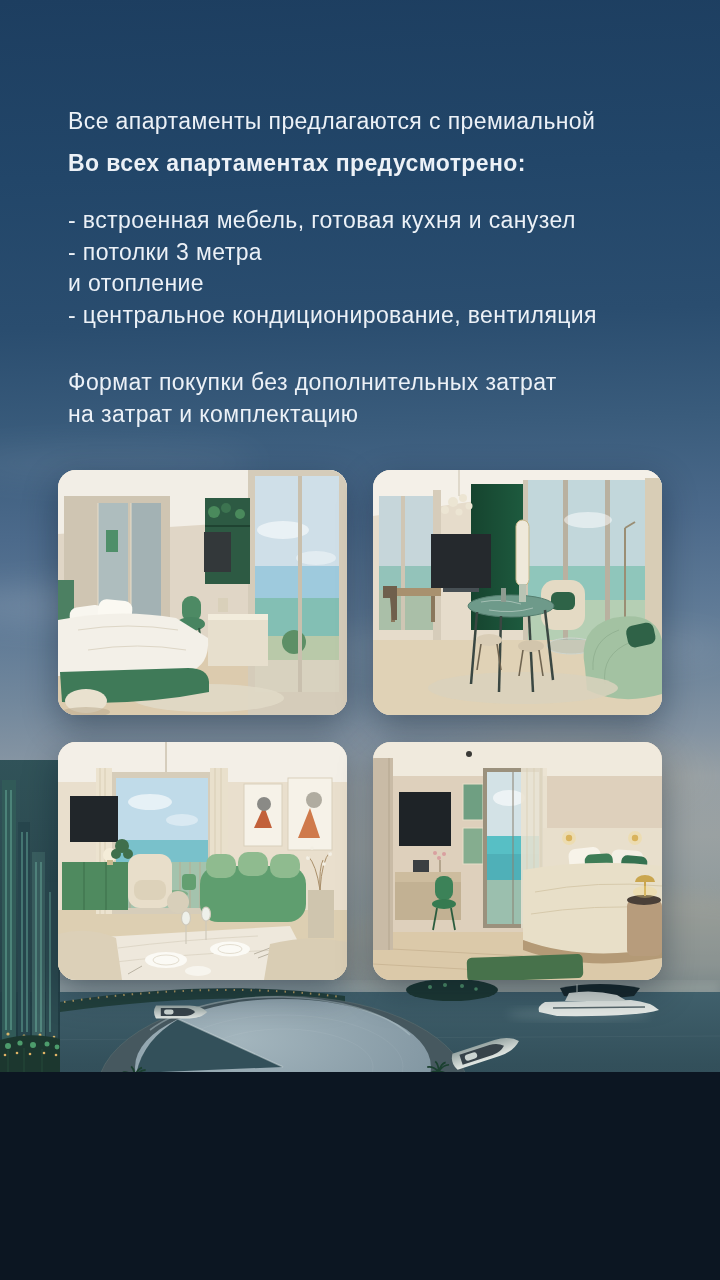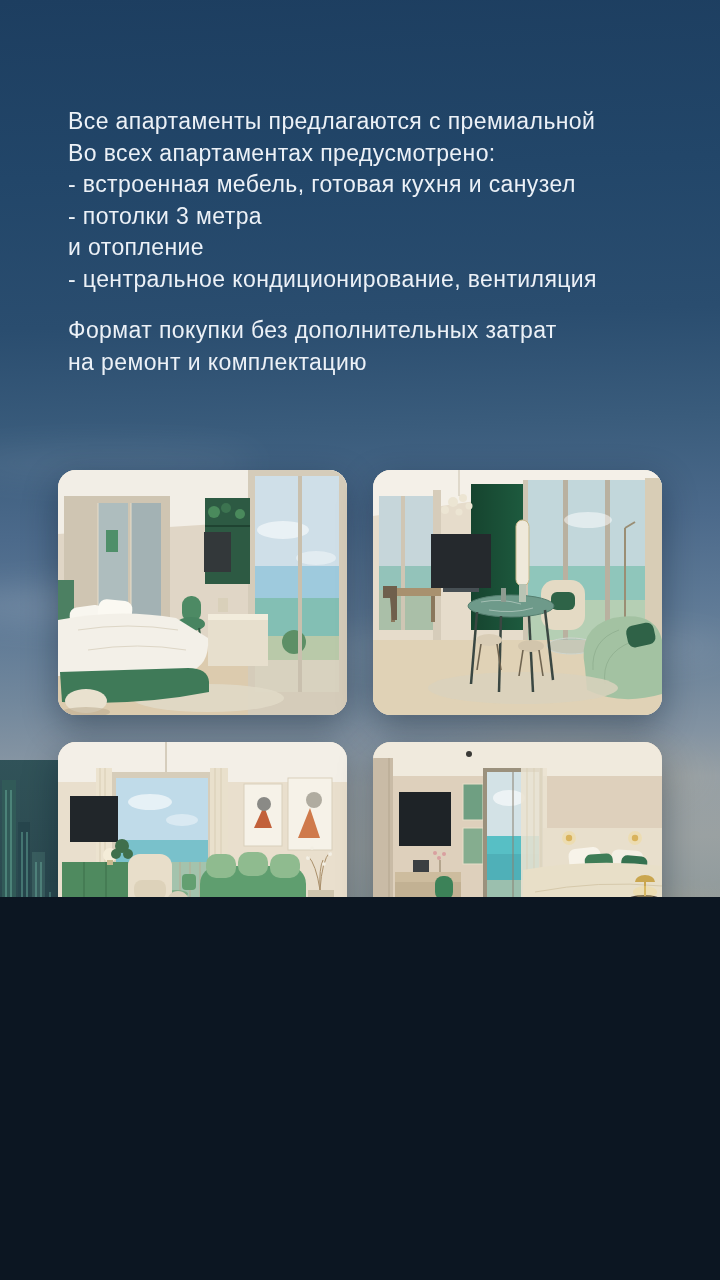--- a/index.html
+++ b/index.html
@@ -1,38 +1,38 @@
 <!DOCTYPE html>
 <html><head>
 <meta charset="utf-8">
 <style>
   html,body{margin:0;padding:0;background:#0c1622;}
   *{box-sizing:border-box;}
   .canvas{
-    position:relative;width:720px;height:897px;margin:0 auto;overflow:hidden;
+    position:relative;width:720px;height:1072px;margin:0 auto;overflow:hidden;
     font-family:"Liberation Sans","DejaVu Sans",sans-serif;
     background:linear-gradient(178deg,
       #1d3e60 0px,#224669 180px,#2a4d6f 330px,#3a5c7c 440px,
       #4c6a8b 540px,#5f7a96 630px,#71879c 700px,#8393a2 755px,
       #97a0a5 800px,#9aa1a2 860px,#8f9a9c 930px,#7d8d94 990px,
       #54707c 1040px,#31505c 1120px,#2a434b 1280px);
   }
   .cloud{position:absolute;border-radius:50%;background:#ffffff;filter:blur(16px);pointer-events:none;}
   .cloud.c1{left:-50px;top:584px;width:360px;height:42px;opacity:.13;}
   .cloud.c2{left:300px;top:628px;width:430px;height:38px;opacity:.09;}
   .cloud.c3{left:-40px;top:446px;width:300px;height:34px;opacity:.07;}
   .haze{position:absolute;right:-70px;top:700px;width:460px;height:150px;border-radius:50%;
     background:radial-gradient(closest-side,#c3b393 0%,rgba(195,179,147,0) 70%);opacity:.42;filter:blur(14px);}
   .bg-scene{position:absolute;left:0;top:740px;width:720px;height:540px;display:block;}
 
   .content{position:absolute;left:68px;top:106px;color:#ecf1f7;font-size:23px;line-height:31.5px;letter-spacing:.4px;}
   .content .line{white-space:nowrap;}
-  .features-heading{font-weight:normal;}
-  .features{}
-  .purchase{margin-top:20px;}
+  .features-heading{margin-top:10px;font-weight:bold;}
+  .features{margin-top:26px;}
+  .purchase{margin-top:36px;}
 
   .photo-grid{
     position:absolute;left:58px;top:470px;width:604px;
     display:grid;grid-template-columns:1fr 1fr;grid-template-rows:245px 238px;
     column-gap:26px;row-gap:27px;
   }
   .photo{
     margin:0;border-radius:18px;overflow:hidden;position:relative;
     box-shadow:0 12px 34px rgba(8,22,38,.38);
     background:#d8cfc0;
@@ -224,21 +224,21 @@
     </section>
     <div class="line features-heading">Во всех апартаментах предусмотрено:</div>
     <section class="features">
       <div class="line">- встроенная мебель, готовая кухня и санузел</div>
       <div class="line">- потолки 3 метра</div>
       <div class="line">и отопление</div>
       <div class="line">- центральное кондиционирование, вентиляция</div>
     </section>
     <section class="purchase">
       <div class="line">Формат покупки без дополнительных затрат</div>
-      <div class="line">на ремонт и комплектацию</div>
+      <div class="line">на затрат и комплектацию</div>
     </section>
   </main>
 
   <div class="photo-grid">
 
     <figure class="photo">
       <svg viewBox="0 0 289 245" preserveAspectRatio="none" aria-hidden="true">
         <rect width="289" height="245" fill="#e0d6c6"></rect>
         <rect x="0" y="168" width="289" height="77" fill="#dccbae"></rect>
         <path d="M0,0 H289 V38 L190,52 L0,64 Z" fill="#f2eee6"></path>

